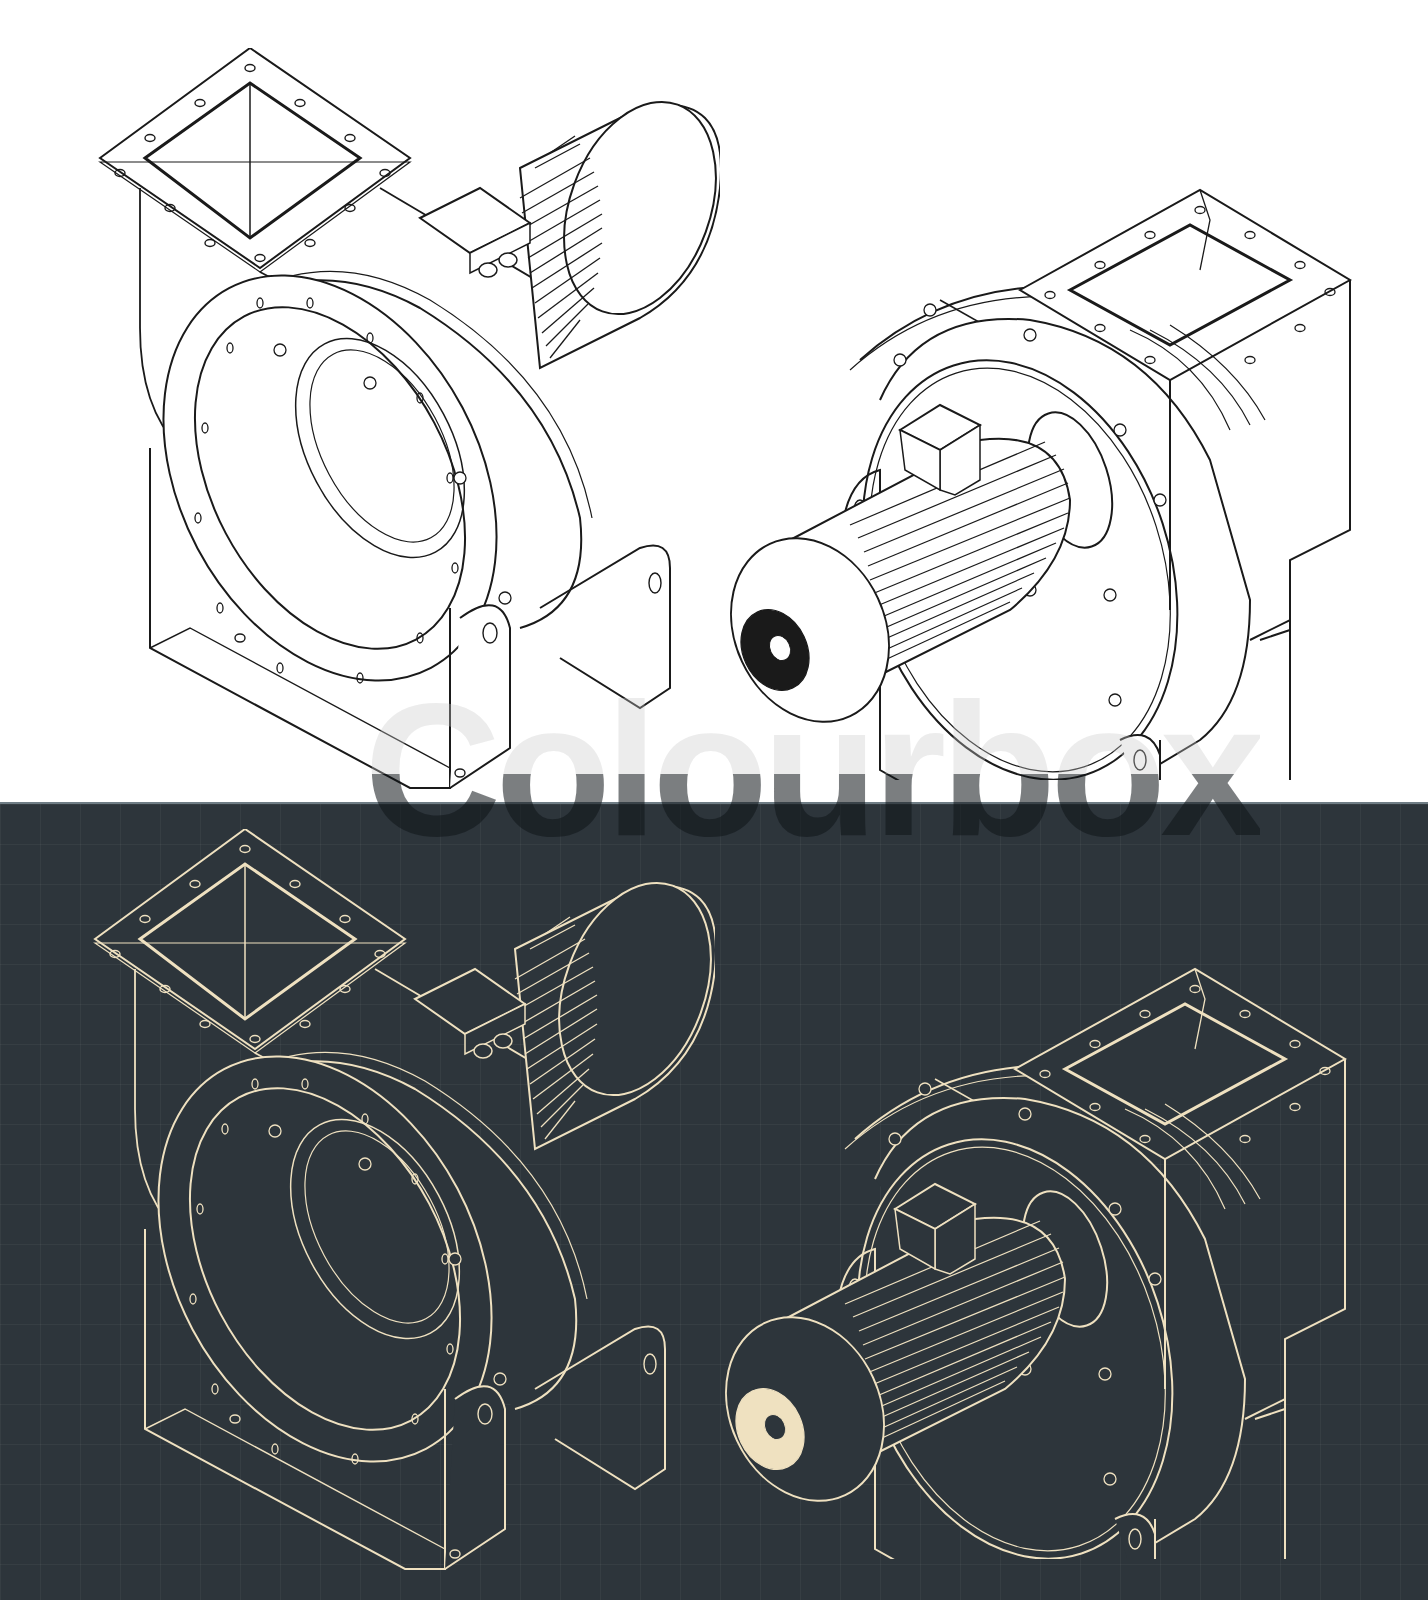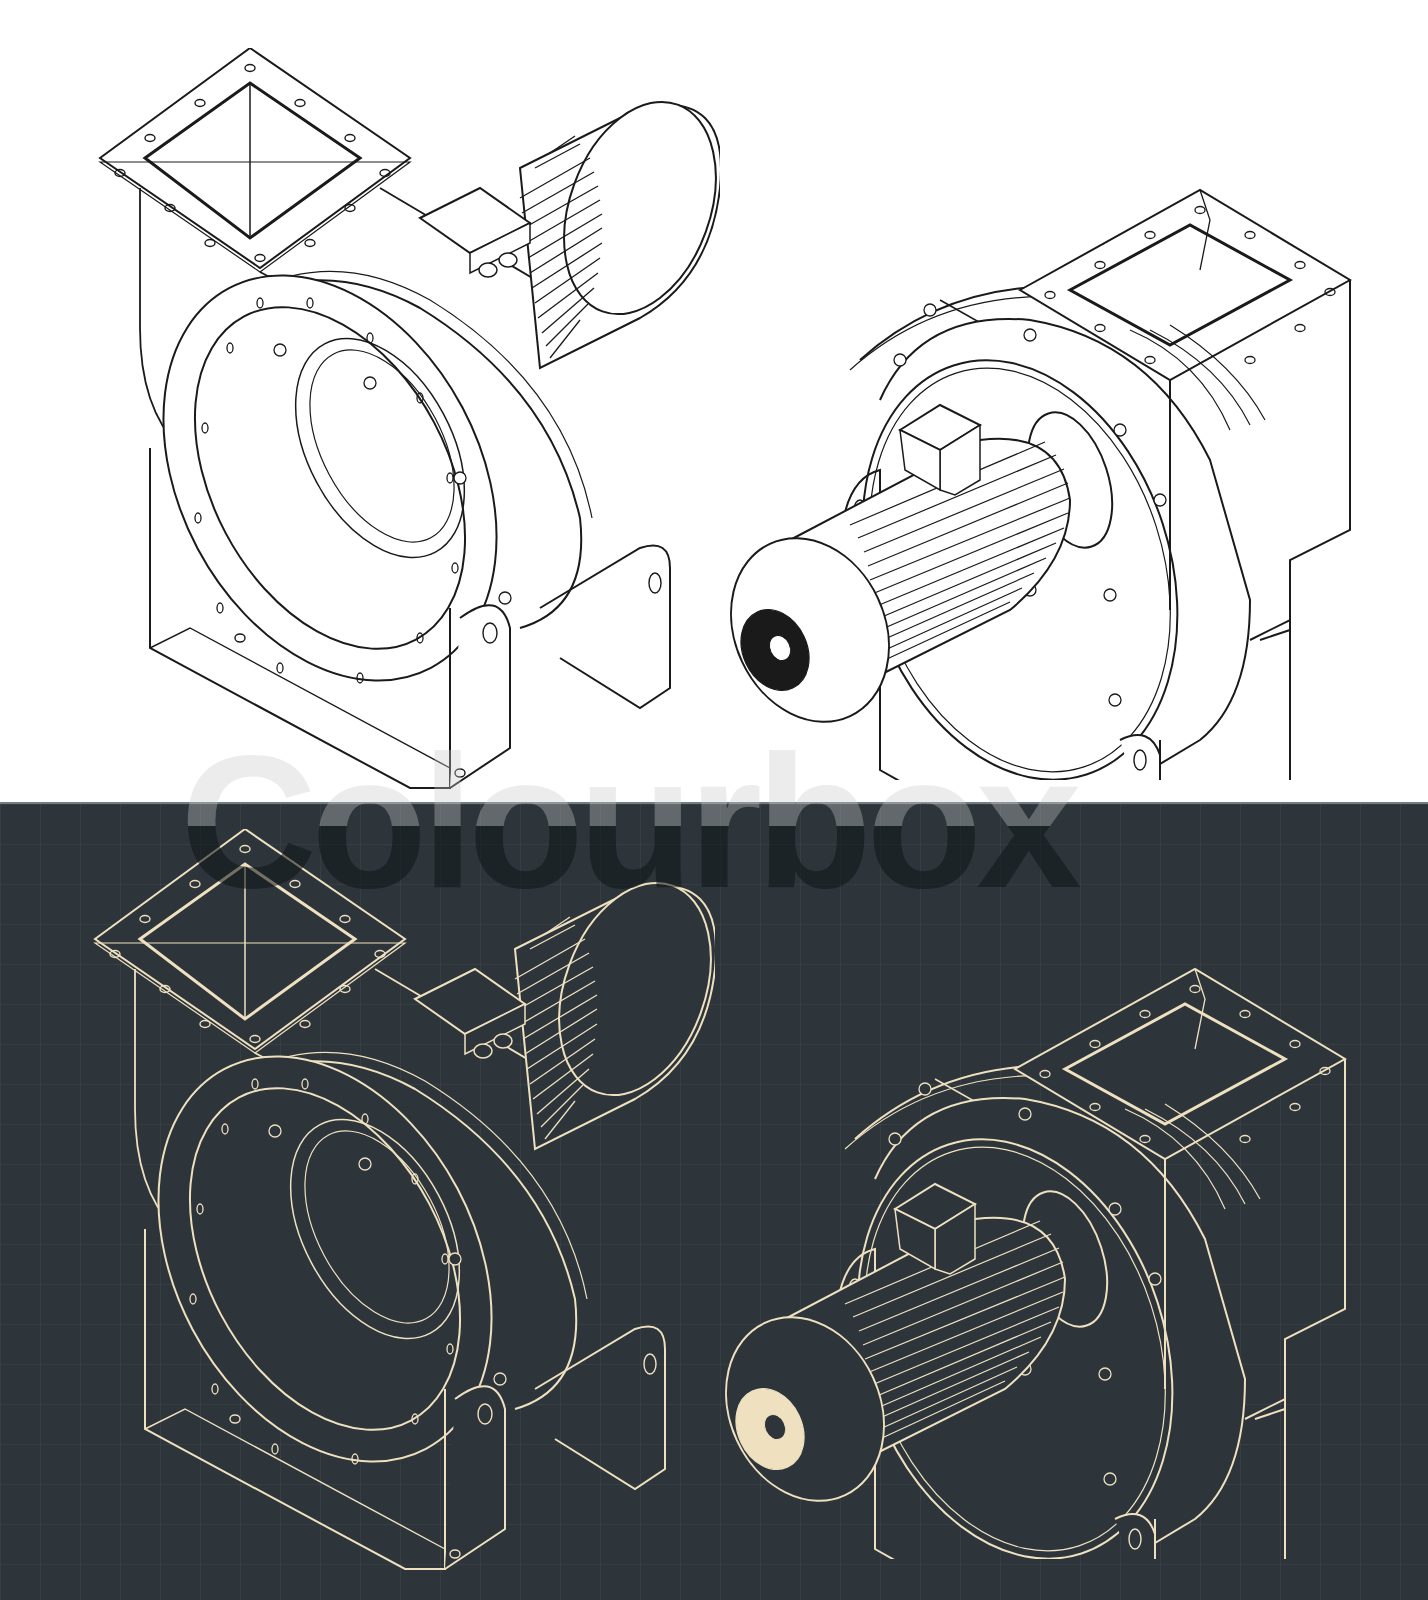--- a/index.html
+++ b/index.html
@@ -6,23 +6,23 @@
   body { width: 1428px; height: 1600px; position: relative; overflow: hidden; background: #ffffff; font-family: "Liberation Sans", sans-serif; }
   .panel { position: absolute; left: 0; width: 1428px; }
   .panel-light { top: 0; height: 802px; background: #ffffff; }
   .panel-dark { top: 802px; height: 798px; background: #2d353b; border-top: 2px solid #6f7d85;
     background-image:
       linear-gradient(to right, rgba(255,255,255,0.045) 1px, transparent 1px),
       linear-gradient(to bottom, rgba(255,255,255,0.045) 1px, transparent 1px);
     background-size: 40px 40px; }
   .drawing { position: absolute; }
   svg { display: block; }
-  .watermark { position: absolute; left: 180px; top: 736px; width: 1080px; height: 170px;
+  .watermark { position: absolute; left: 180px; top: 684px; width: 1080px; height: 170px;
     font-family: "Liberation Sans", sans-serif; font-weight: 700; font-size: 190px; letter-spacing: -6px;
-    line-height: 170px; white-space: nowrap; pointer-events: none; overflow: hidden; }
+    line-height: 170px; white-space: nowrap; pointer-events: none; overflow: hidden; text-align: right; }
   .wm-top { position: absolute; left: 0; top: 0; height: 90px; width: 100%; overflow: hidden; color: rgba(200,200,200,0.35); }
   .wm-bottom { position: absolute; left: 0; top: 90px; height: 80px; width: 100%; overflow: hidden; }
   .wm-bottom span { display: block; margin-top: -90px; color: rgba(15,20,24,0.55); }
 </style>
 </head>
 <body>
 
 <svg width="0" height="0" style="position:absolute">
   <defs>
 

